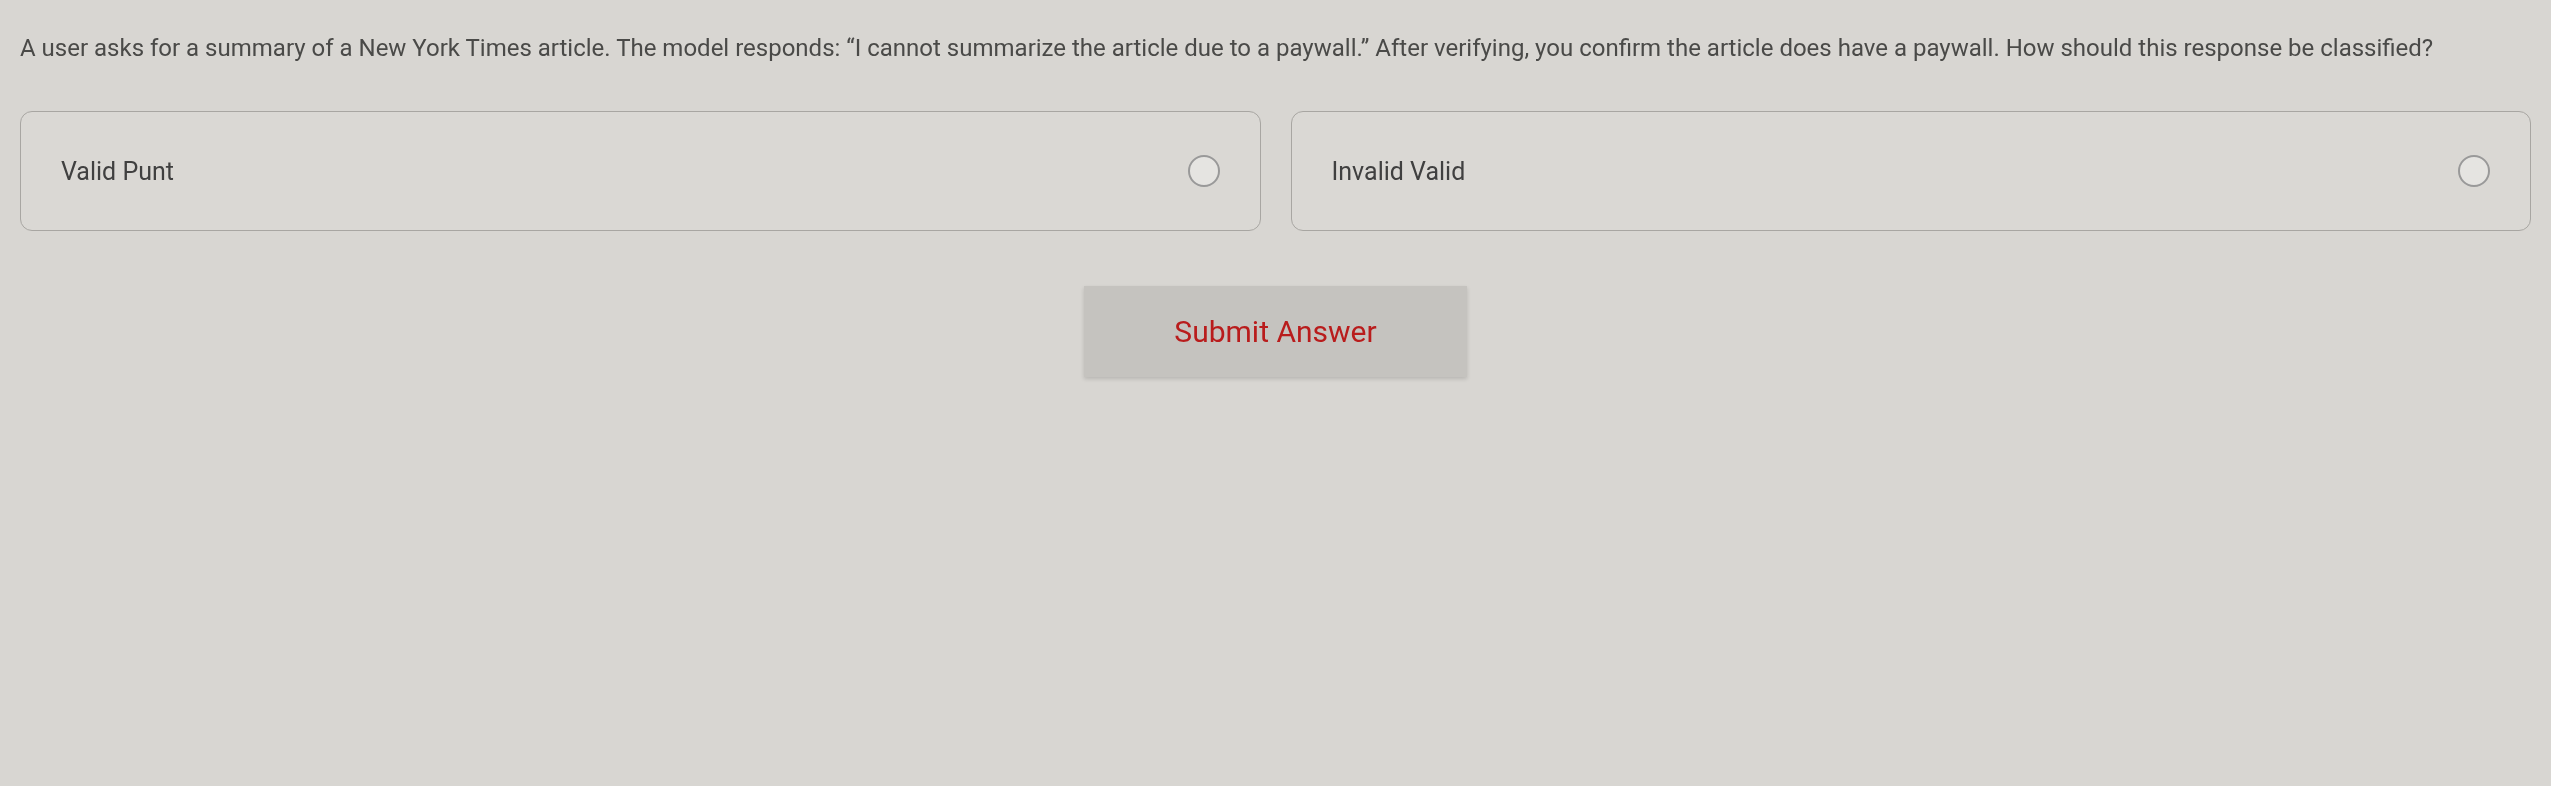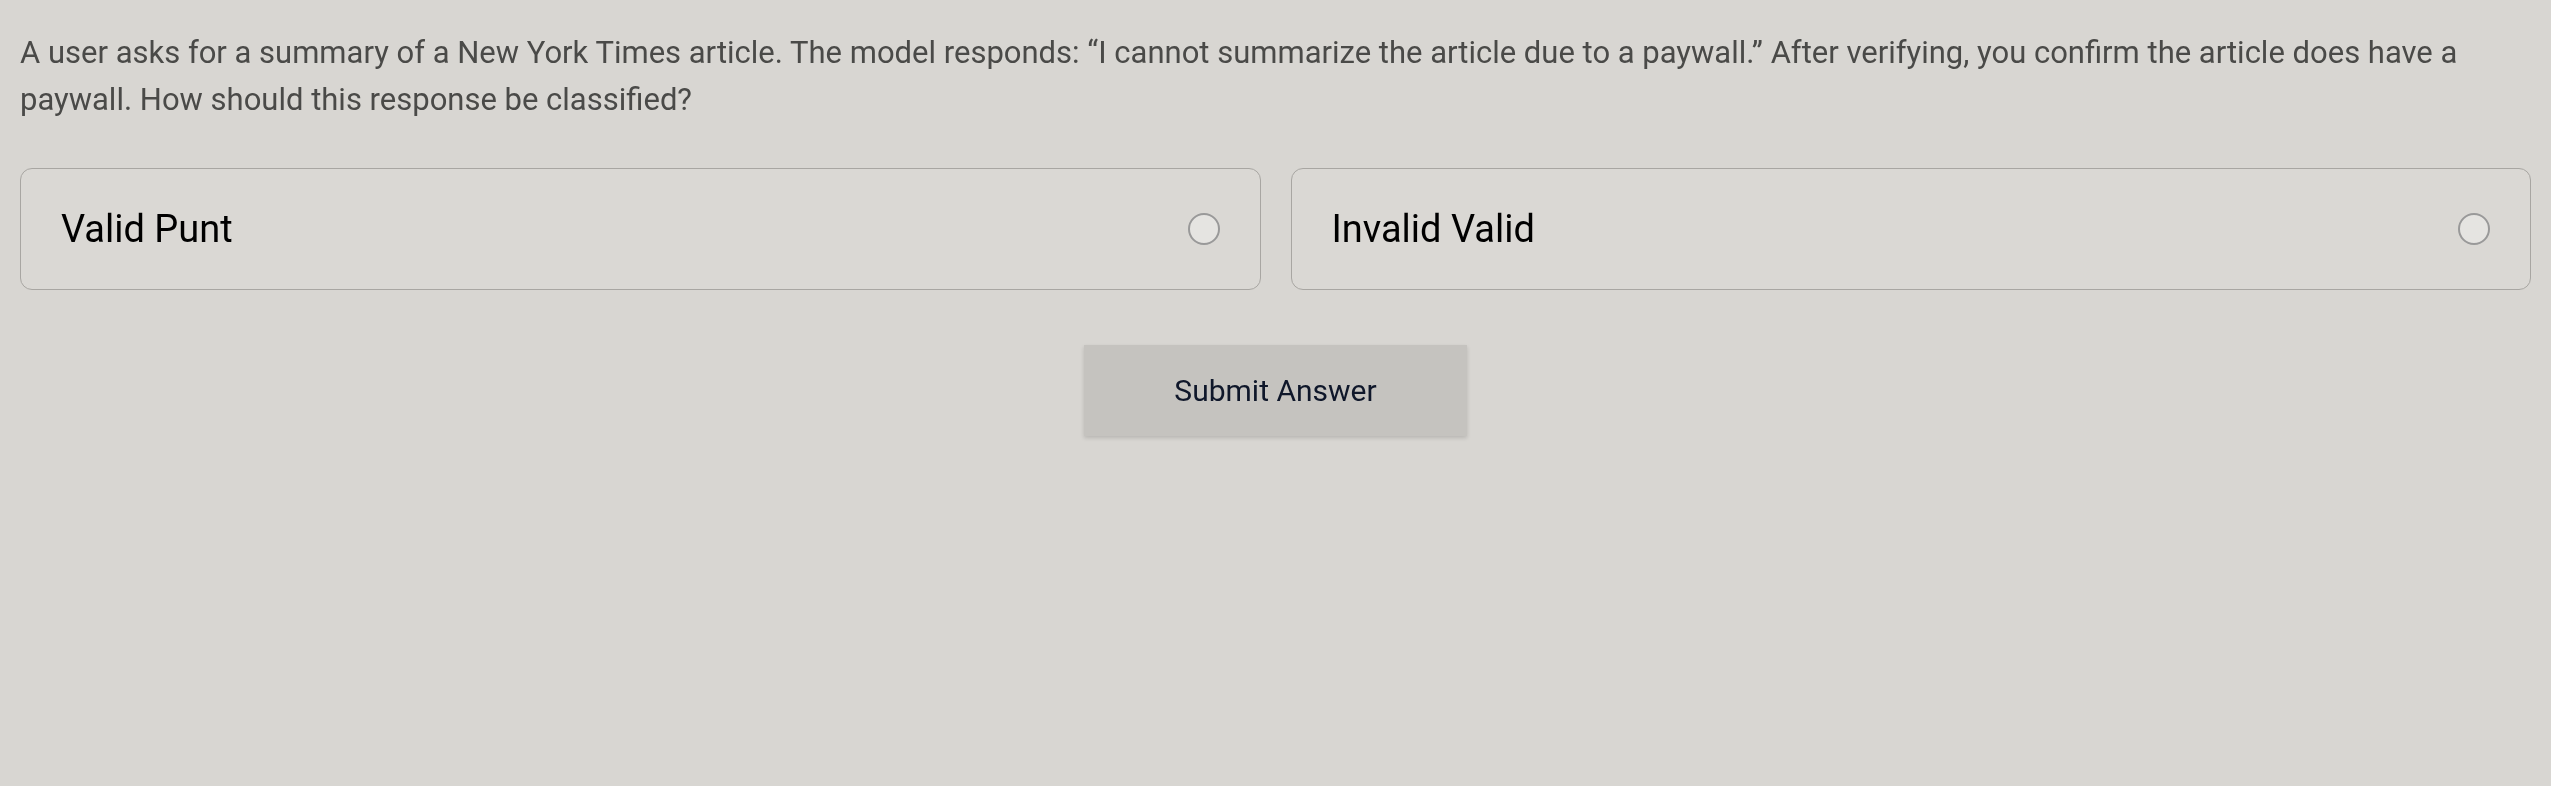--- a/index.html
+++ b/index.html
@@ -9,21 +9,21 @@
     }
     body {
       font-family: -apple-system, BlinkMacSystemFont, "Segoe UI", Roboto, Helvetica, Arial, sans-serif;
       background: #d8d6d2;
       width: 2551px;
       height: 786px;
       padding: 30px 20px;
       color: #444;
     }
     .question-text {
-      font-size: 31px;
+      font-size: 24px;
       line-height: 1.5;
       color: #4a4a48;
       margin-bottom: 45px;
       font-weight: 400;
     }
     .options-grid {
       display: grid;
       grid-template-columns: 1fr 1fr;
       gap: 40px 30px;
       margin-bottom: 55px;
@@ -33,42 +33,42 @@
       border-radius: 12px;
       padding: 38px 40px;
       display: flex;
       align-items: center;
       justify-content: space-between;
       background: rgba(255,255,255,0.05);
       cursor: pointer;
       min-height: 120px;
     }
     .option-label {
-      font-size: 38px;
-      color: #000000;
+      font-size: 25px;
+      color: #404040;
       font-weight: 400;
     }
     .radio-circle {
       width: 32px;
       height: 32px;
       border: 2px solid #999;
       border-radius: 50%;
       background: rgba(255,255,255,0.3);
       flex-shrink: 0;
     }
     .submit-row {
       display: flex;
       justify-content: center;
     }
     .submit-btn {
       background: #c5c3bf;
       border: none;
       padding: 28px 90px;
       font-size: 30px;
-      color: #0f172a;
+      color: #b91c1c;
       cursor: pointer;
       box-shadow: 0 2px 4px rgba(0,0,0,0.15);
       font-family: inherit;
     }
   </style>
 </head>
 <body>
 
 <div class="question-text">A user asks for a summary of a New York Times article. The model responds: “I cannot summarize the article due to a paywall.” After verifying, you confirm the article does have a paywall. How should this response be classified?</div>
 

